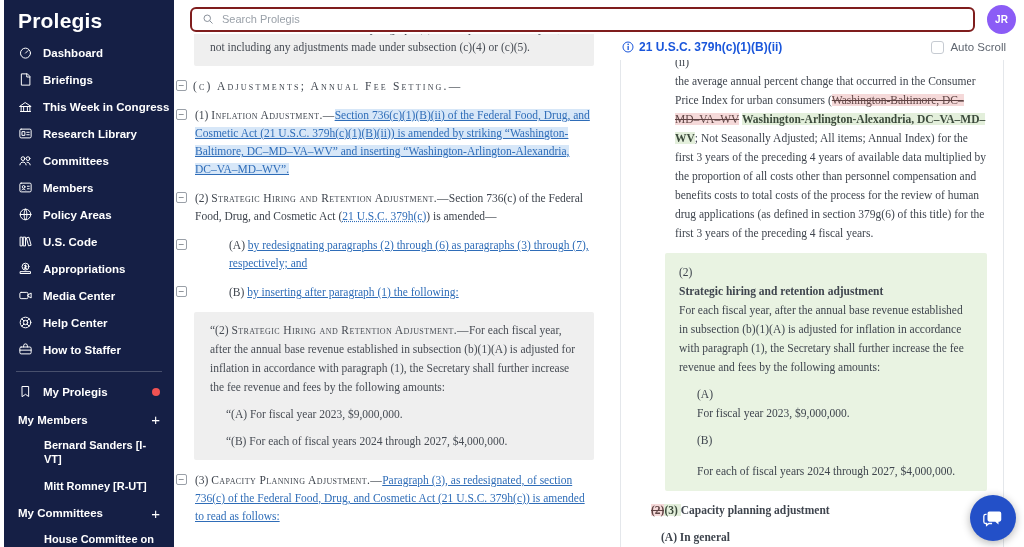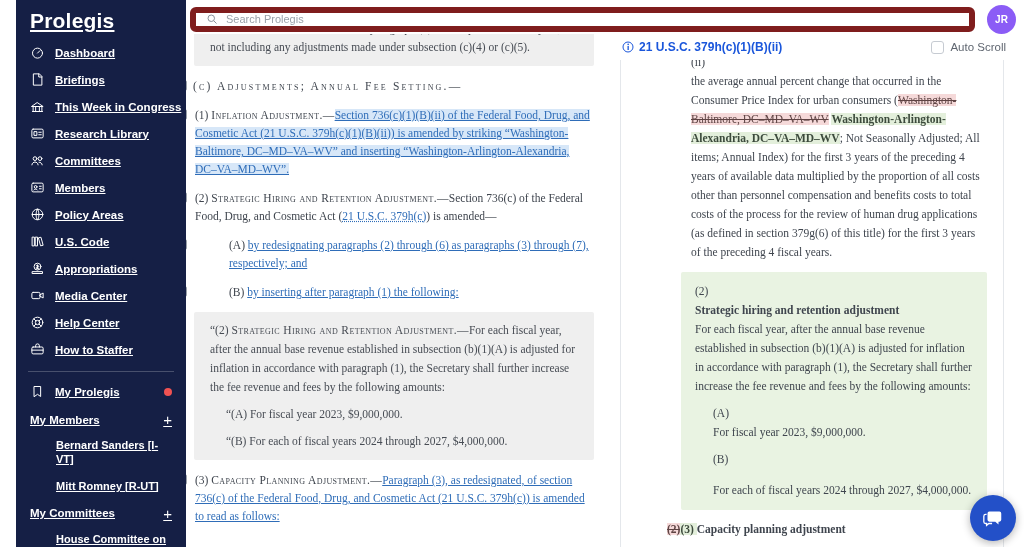--- a/index.html
+++ b/index.html
@@ -1,34 +1,34 @@
 <!DOCTYPE html>
 <html><head>
 <meta charset="utf-8">
 <style>
   * { margin:0; padding:0; box-sizing:border-box; }
   html,body { width:1024px; height:547px; overflow:hidden; background:#fff; }
   body { font-family:"Liberation Sans",sans-serif; }
 
   
-  .sidebar { position:absolute; left:16px; top:0; bottom:0; width:170px; background:#151f45; color:#fff; overflow:hidden; z-index:5;text-decoration:underline; }
+  .sidebar { position:absolute; left:4px; top:0; bottom:0; width:170px; background:#151f45; color:#fff; overflow:hidden; z-index:5; }
   .logo { font-size:21px; font-weight:800; padding:9px 0 6px 14px; letter-spacing:.2px; }
   .nav-item { display:flex; align-items:center; gap:10px; padding:6px 14px; font-size:11.5px; font-weight:600; cursor:pointer; white-space:nowrap; }
   .nav-item svg { width:15px; height:15px; stroke:#fff; fill:none; stroke-width:1.6; stroke-linecap:round; stroke-linejoin:round; flex:0 0 15px; }
   .divider { border-top:1px solid rgba(255,255,255,.22); margin:8px 12px 6px 12px; }
   .row-flex { display:flex; align-items:center; }
   .red-dot { width:8px; height:8px; border-radius:50%; background:#f05252; margin-left:auto; margin-right:14px; }
   .sec-head { display:flex; align-items:center; padding:7px 14px 5px 14px; font-size:11.5px; font-weight:700; }
   .plus { margin-left:auto; font-size:15px; font-weight:400; cursor:pointer; line-height:1; }
   .sub-item { padding:6px 14px 6px 40px; font-size:11px; font-weight:700; cursor:pointer; line-height:1.3; }
 
   
   .main { position:absolute; left:170px; top:0; right:0; bottom:0; display:flex; flex-direction:column; }
   .topbar { height:34px; display:flex; align-items:center; gap:12px; padding:4px 8px 0 20px; flex:0 0 34px; }
-  .searchbox { flex:1; height:25px; border:6px solid #7f1d1d; border-radius:6px; display:flex; align-items:center; gap:8px; padding:0 10px; }
+  .searchbox { flex:1; height:25px; border:2px solid #7f1d1d; border-radius:6px; display:flex; align-items:center; gap:8px; padding:0 10px; }
   .searchbox svg { width:12px; height:12px; stroke:#8a919b; fill:none; stroke-width:2; }
   .searchbox input { border:0; outline:0; flex:1; font-size:11px; color:#444; font-family:"Liberation Sans",sans-serif; }
   .searchbox input::placeholder { color:#9aa1a9; }
   .avatar { width:29px; height:29px; border-radius:50%; background:#8b5cf6; color:#fff; font-size:10px; font-weight:700; display:flex; align-items:center; justify-content:center; cursor:pointer; }
 
   .content { flex:1; display:flex; overflow:hidden; font-family:"Liberation Serif","DejaVu Serif",serif; color:#3f454e; }
 
   
   .doc-left { width:436px; flex:0 0 436px; overflow:hidden; padding:2px 12px 0 4px; }
   .doc-row { display:flex; margin-bottom:11px; }
@@ -45,21 +45,21 @@
   .hl-blue { background:#d7e7f8; }
   a.cite { color:#2f6db8; text-decoration:underline dotted; cursor:pointer; }
 
   
   .doc-right { flex:1; display:flex; flex-direction:column; overflow:hidden; }
   .right-head { height:24px; flex:0 0 24px; display:flex; align-items:center; padding:2px 18px 0 16px; font-family:"Liberation Sans",sans-serif; }
   .citation { display:flex; align-items:center; gap:5px; color:#1a56db; font-weight:700; font-size:12px; cursor:pointer; }
   .citation svg { width:12px; height:12px; }
   .autoscroll { margin-left:auto; display:flex; gap:6px; font-size:11.5px; color:#5f6670; }
   .checkbox { width:13px; height:13px; border:1px solid #c6cbd2; border-radius:3px; background:#fff; cursor:pointer; }
-  .uscode-card { flex:1; margin:2px 20px 0 14px; border-left:1px solid #e4e7eb; border-right:1px solid #e4e7eb; padding:0 16px 0 36px; overflow:hidden; font-size:11.5px; line-height:19px; }
+  .uscode-card { flex:1; margin:2px 20px 0 14px; border-left:1px solid #e4e7eb; border-right:1px solid #e4e7eb; padding:0 16px 0 20px; overflow:hidden; font-size:11.5px; line-height:19px; }
   .marker { margin-left:34px; margin-top:-7px; }
   .us-para { margin-left:34px; }
   .del { background:#f5d9d9; color:#5f4444; text-decoration:line-through; }
   .ins-inline { background:#e3efdb; color:#3c4a3c; font-weight:700; }
   .green-block { background:#e9f3e2; border-radius:2px; padding:10px 14px; margin:10px 0 10px 24px; }
   .gb-ind { margin-left:18px; margin-top:8px; }
   .gb-title { font-weight:700; }
   .cap-head { margin:2px 0 8px 10px; font-weight:700; }
   .sub-head { font-weight:700; margin-left:20px; }
 

